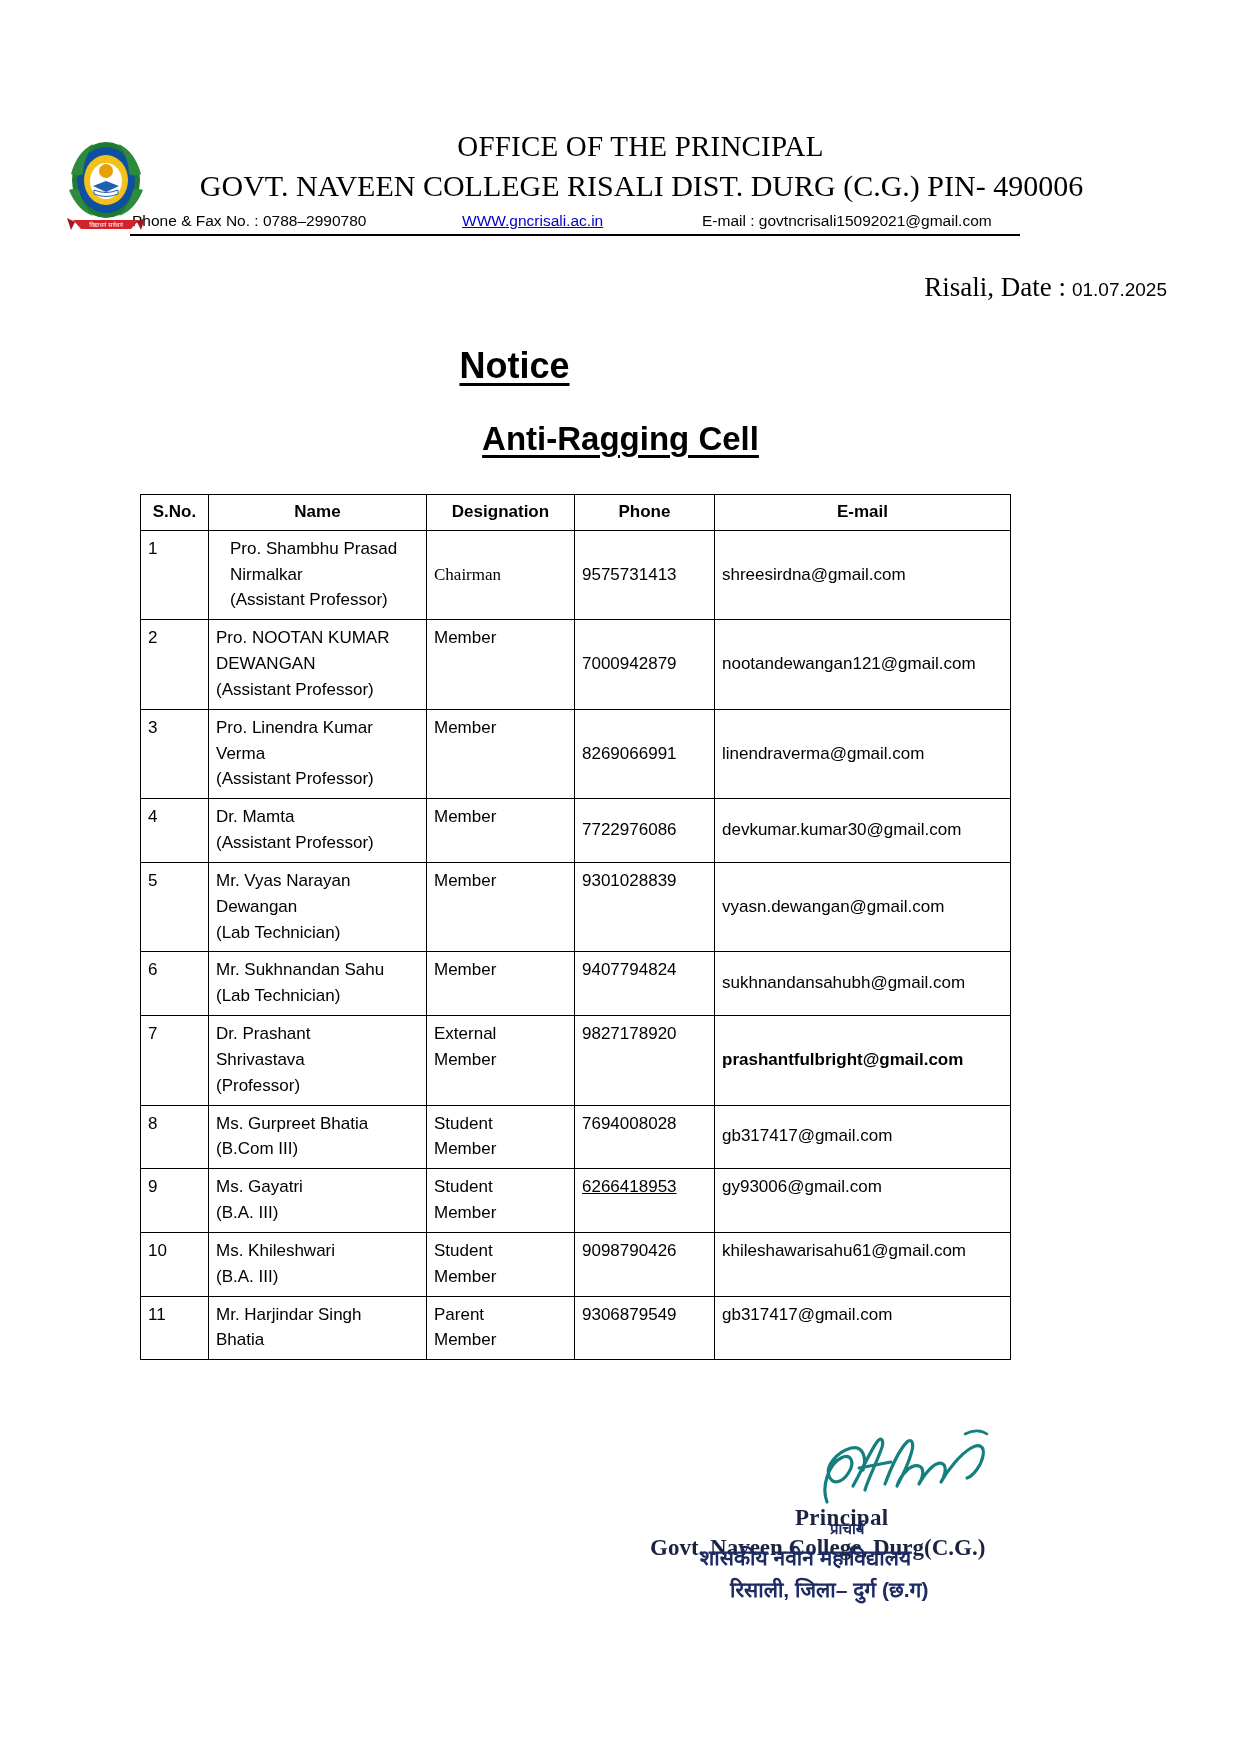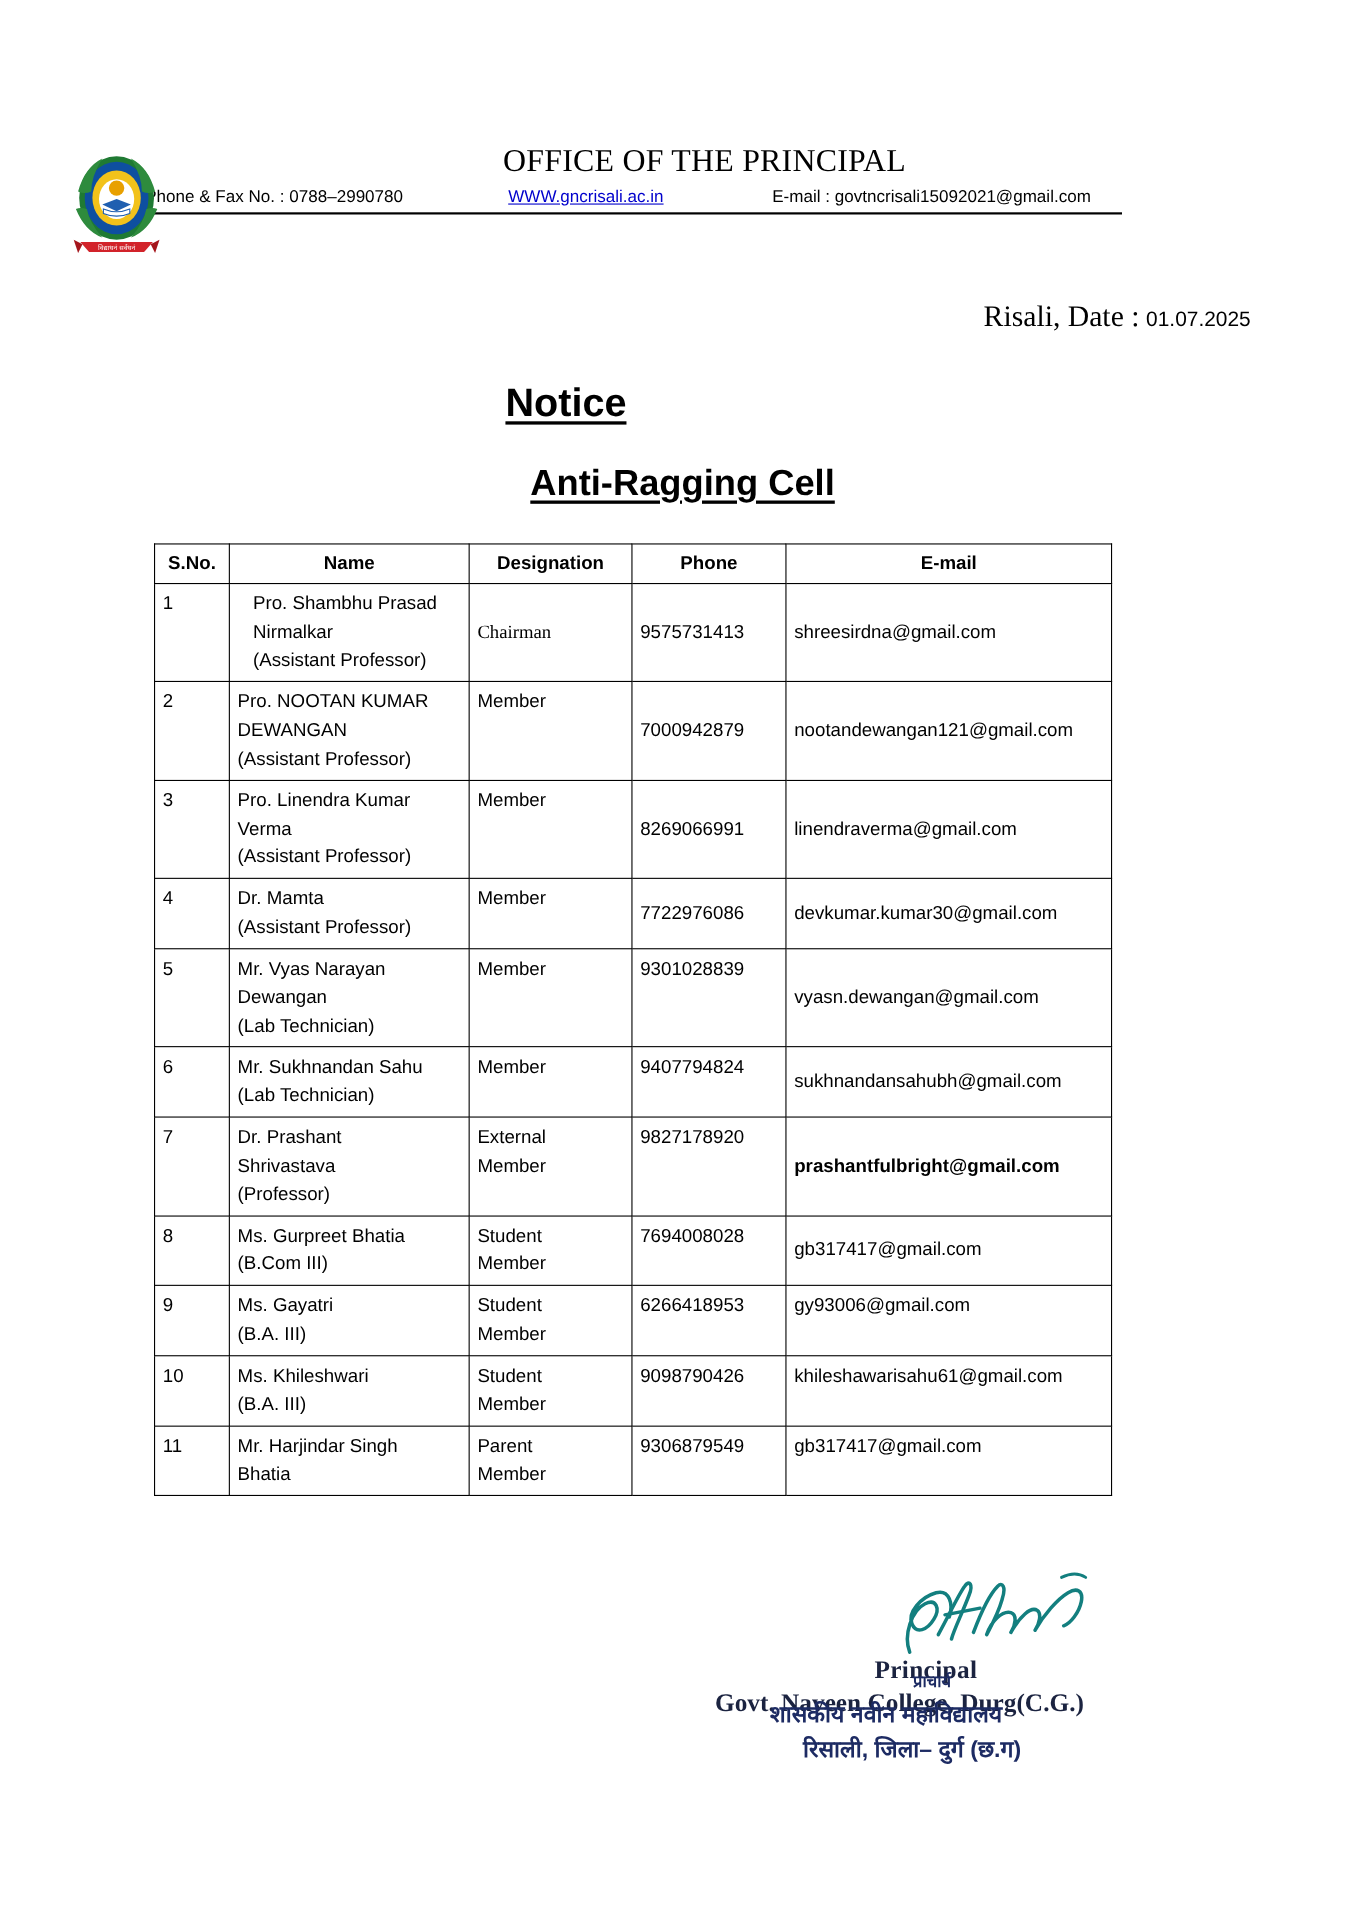--- a/index.html
+++ b/index.html
@@ -81,21 +81,21 @@
     width: 890px;
   }
 
   
   .date-line {
     position: absolute;
     left: 0;
     top: 272px;
     width: 1241px;
     text-align: right;
-    padding-right: 104px;
+    padding-right: 74px;
     white-space: nowrap;
   }
   .date-label {
     font-family: "Liberation Serif", serif;
     font-size: 27px;
   }
   .date-value {
     font-size: 19px;
     margin-left: 6px;
   }
@@ -249,20 +249,21 @@
         <path d="M6 56 q8 20 24 26 q-12 -14 -14 -26 q-6 -2 -10 0 Z" fill="#2e8b3d"></path>
         <path d="M80 56 q-8 20 -24 26 q12 -14 14 -26 q6 -2 10 0 Z" fill="#2e8b3d"></path>
         <path d="M10 86 h66 l-8 9 h-50 Z" fill="#d2232a"></path>
         <path d="M4 84 l8 4 l-4 8 Z" fill="#a5161c"></path>
         <path d="M82 84 l-8 4 l4 8 Z" fill="#a5161c"></path>
         <text x="43" y="93" font-size="6" fill="#ffffff" text-anchor="middle" font-family="DejaVu Sans">विद्याधनं सर्वधनं</text>
       </svg>
 
       <div class="office-title">OFFICE OF THE PRINCIPAL</div>
 
+      <div class="college-title">GOVT. NAVEEN COLLEGE RISALI DIST. DURG (C.G.) PIN- 490006</div>
 
       <div class="contact-row">
         <span class="contact-phone">Phone &amp; Fax No. : 0788–2990780</span>
         <span class="contact-web">WWW.gncrisali.ac.in</span>
         <span class="contact-mail">E-mail : govtncrisali15092021@gmail.com</span>
       </div>
 
       <div class="header-rule"></div>
     </div>
   </div>
@@ -351,21 +352,21 @@
             <td class="c-sno" style="vertical-align: top;">8</td>
             <td class="c-name" style="vertical-align: top;">Ms. Gurpreet Bhatia<br>(B.Com III)</td>
             <td class="c-desig" style="vertical-align: top;">Student<br>Member</td>
             <td class="c-phone" style="vertical-align: top;">7694008028</td>
             <td class="c-email" style="vertical-align: middle;">gb317417@gmail.com</td>
           </tr>
           <tr>
             <td class="c-sno" style="vertical-align: top;">9</td>
             <td class="c-name" style="vertical-align: top;">Ms. Gayatri<br>(B.A. III)</td>
             <td class="c-desig" style="vertical-align: top;">Student<br>Member</td>
-            <td class="c-phone" style="vertical-align: top;">6266418953</td>
+            <td class="c-phone" style="vertical-align: top; text-decoration: underline;">6266418953</td>
             <td class="c-email" style="vertical-align: top;">gy93006@gmail.com</td>
           </tr>
           <tr>
             <td class="c-sno" style="vertical-align: top;">10</td>
             <td class="c-name" style="vertical-align: top;">Ms. Khileshwari<br>(B.A. III)</td>
             <td class="c-desig" style="vertical-align: top;">Student<br>Member</td>
             <td class="c-phone" style="vertical-align: top;">9098790426</td>
             <td class="c-email" style="vertical-align: top;">khileshawarisahu61@gmail.com</td>
           </tr>
           <tr>

